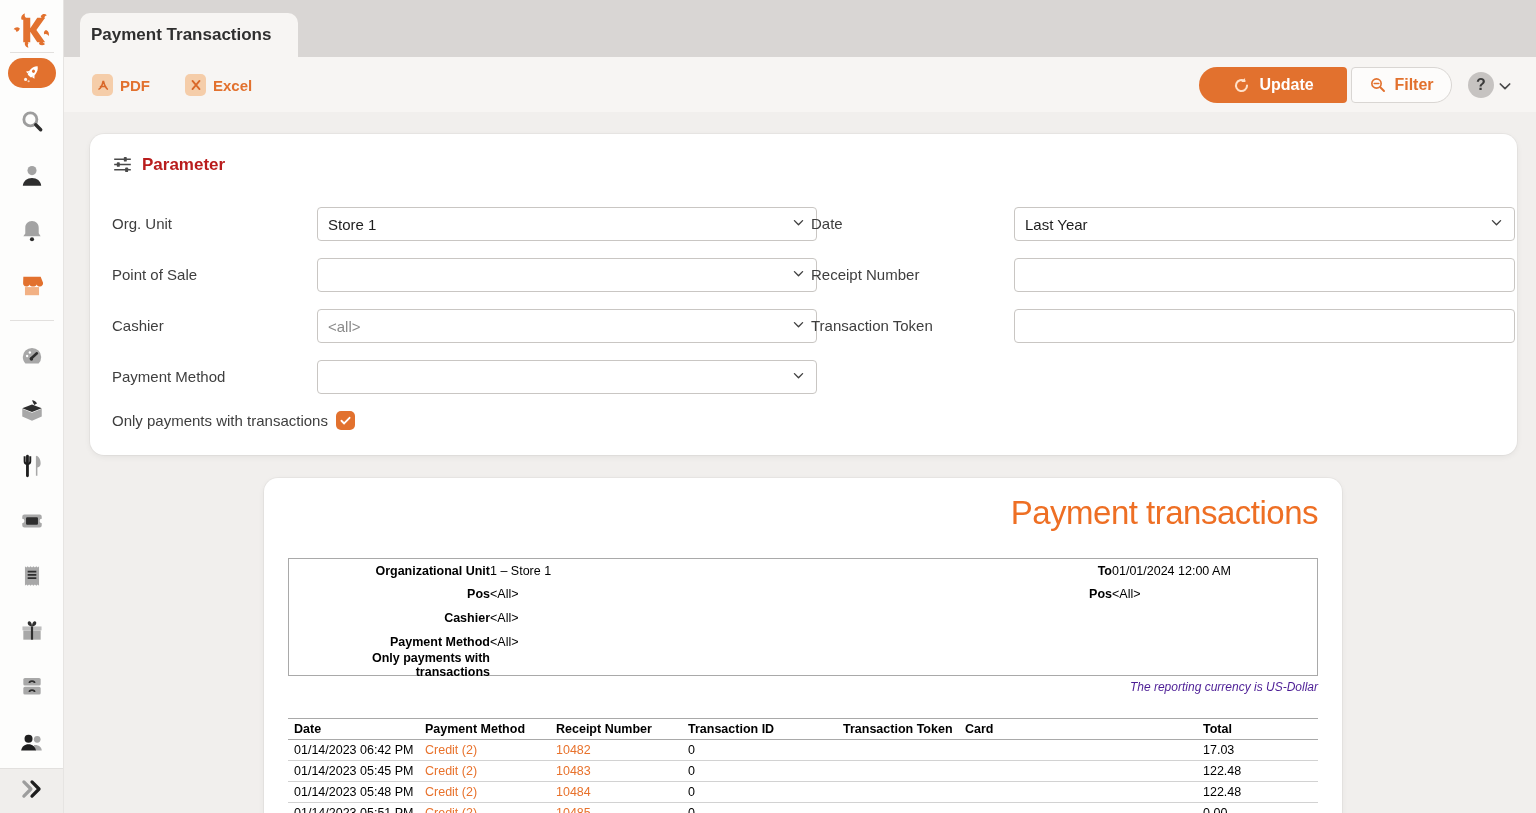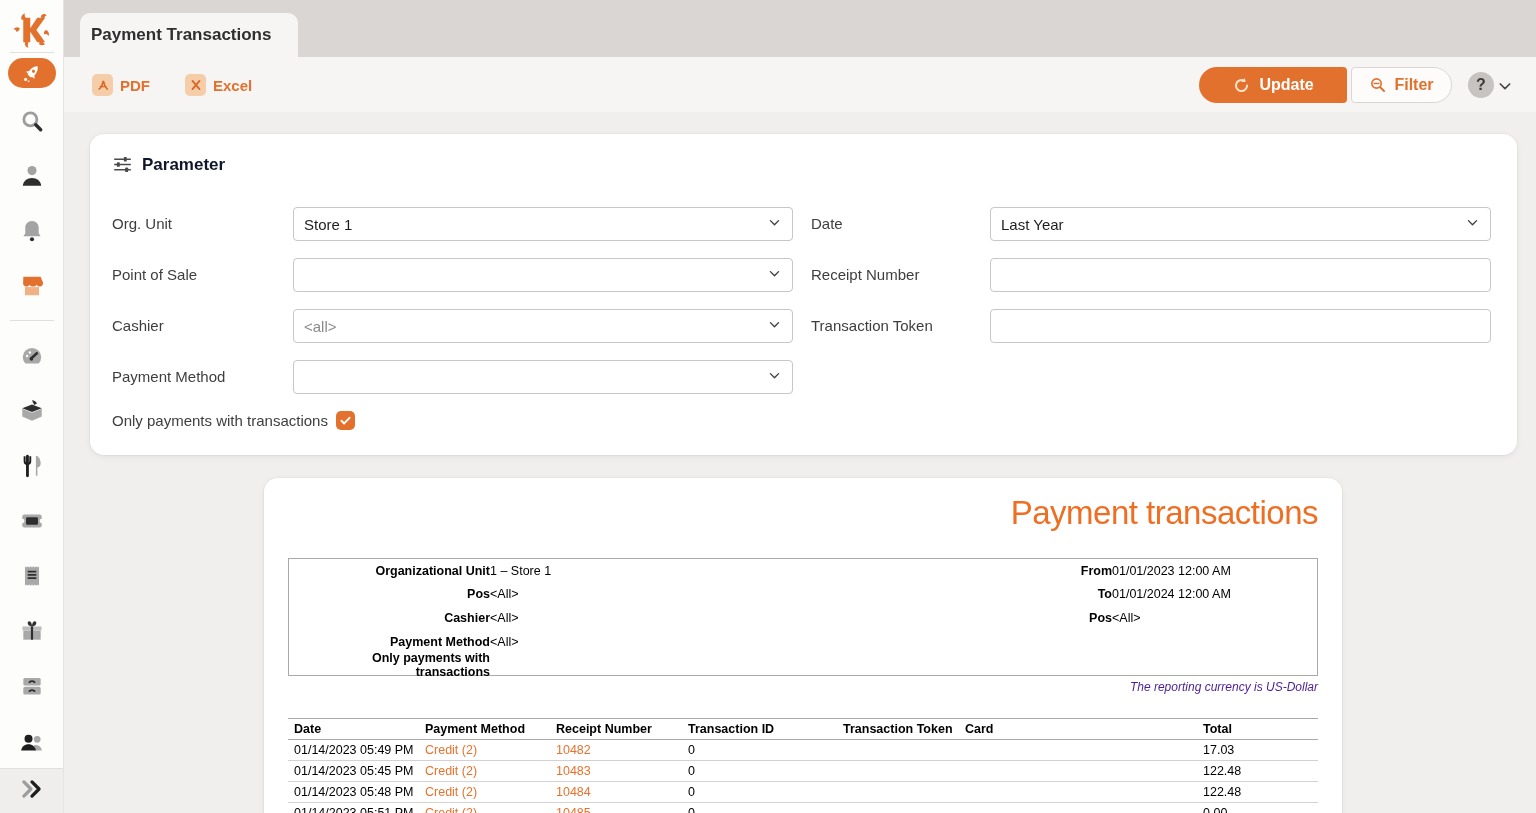--- a/index.html
+++ b/index.html
@@ -22,23 +22,23 @@
   .export-btn { position:absolute; top:72px; height:26px; display:flex; align-items:center; gap:7px; cursor:pointer; }
   .export-btn .chip { width:21px; height:22px; background:#f5cda9; border-radius:5px; display:flex; align-items:center; justify-content:center; }
   .export-btn .lbl { font-size:15px; font-weight:700; color:#e2712e; }
   .btn-update { position:absolute; left:1199px; top:67px; width:148px; height:36px; background:#e2712e; border:none; border-radius:18px 4px 4px 18px; display:flex; align-items:center; justify-content:center; gap:8px; color:#fff; font-size:16px; font-weight:700; cursor:pointer; font-family:inherit; }
   .btn-filter { position:absolute; left:1351px; top:67px; width:101px; height:36px; background:#fdfcfb; border:1px solid #d9d6d3; border-radius:4px 18px 18px 4px; display:flex; align-items:center; justify-content:center; gap:7px; color:#e2712e; font-size:16px; font-weight:700; cursor:pointer; font-family:inherit; }
   .help-circle { position:absolute; left:1468px; top:72px; width:26px; height:26px; border-radius:50%; background:#c6c3c1; display:flex; align-items:center; justify-content:center; font-size:16px; font-weight:700; color:#3a3a3a; cursor:pointer; }
   .help-chevron { position:absolute; left:1497px; top:78px; width:16px; height:16px; cursor:pointer; }
 
   
   .param-card { position:absolute; left:90px; top:134px; width:1427px; height:321px; background:#fff; border-radius:14px; box-shadow:0 0 0 1px rgba(0,0,0,.03), 0 2px 6px rgba(0,0,0,.06); }
-  .param-head { position:absolute; left:22px; top:20px; display:flex; align-items:center; gap:9px; font-size:17px; font-weight:700; color:#0f172a; }
+  .param-head { position:absolute; left:22px; top:20px; display:flex; align-items:center; gap:9px; font-size:17px; font-weight:700; color:#b91c1c; }
   .f-label { position:absolute; font-size:15px; color:#3e3e3e; line-height:34px; }
-  .control { position:absolute; height:34px; background:#fff; border:1px solid #c9c6c3; border-radius:4px; display:flex; align-items:center; padding:0 10px; font-size:15px; color:#1e1e1e; cursor:pointer; }
+  .control { position:absolute; height:34px; background:#fff; border:1px solid #c9c6c3; border-radius:4px; display:flex; align-items:center; padding:0 10px; font-size:15px; color:#1e1e1e; cursor:pointer;margin-left:24px; }
   .control .chev { margin-left:auto; flex:0 0 auto; }
   .control.textbox { cursor:text; }
   .control input { border:none; outline:none; width:100%; font:inherit; color:inherit; background:transparent; }
   .muted { color:#8a8a8a; }
   .chk-row { position:absolute; left:22px; top:277px; display:flex; align-items:center; gap:8px; }
   .chk-row .lbl { font-size:15px; color:#3e3e3e; }
   .checkbox { width:19px; height:19px; background:#e2712e; border-radius:5px; display:flex; align-items:center; justify-content:center; cursor:pointer; }
 
   
   .report-card { position:absolute; left:264px; top:478px; width:1078px; height:400px; background:#fff; border-radius:14px 14px 0 0; box-shadow:0 0 0 1px rgba(0,0,0,.03), 0 2px 6px rgba(0,0,0,.06); }
@@ -347,24 +347,20 @@
             <span class="sv">&lt;All&gt;</span>
           </div>
 
           <div class="sum-row">
             <span class="sl">Only payments with transactions</span>
             <span class="sv"></span>
           </div>
         </div>
       <div class="sum-col right">
 
-          <div class="sum-row">
-            <span class="sl">From</span>
-            <span class="sv">01/01/2023 12:00 AM</span>
-          </div>
 
           <div class="sum-row">
             <span class="sl">To</span>
             <span class="sv">01/01/2024 12:00 AM</span>
           </div>
 
           <div class="sum-row">
             <span class="sl">Pos</span>
             <span class="sv">&lt;All&gt;</span>
           </div>
@@ -379,21 +375,21 @@
         <span class="c c2">Payment Method</span>
         <span class="c c3">Receipt Number</span>
         <span class="c c4">Transaction ID</span>
         <span class="c c5">Transaction Token</span>
         <span class="c c6">Card</span>
         <span class="c c7">Total</span>
       </div>
       <div>
 
           <div class="trow">
-            <span class="c c1">01/14/2023 05:49 PM</span>
+            <span class="c c1">01/14/2023 06:42 PM</span>
             <span class="c c2 link">Credit (2)</span>
             <span class="c c3 link">10482</span>
             <span class="c c4">0</span>
             <span class="c c5"></span>
             <span class="c c6"></span>
             <span class="c c7">17.03</span>
           </div>
 
           <div class="trow">
             <span class="c c1">01/14/2023 05:45 PM</span>

